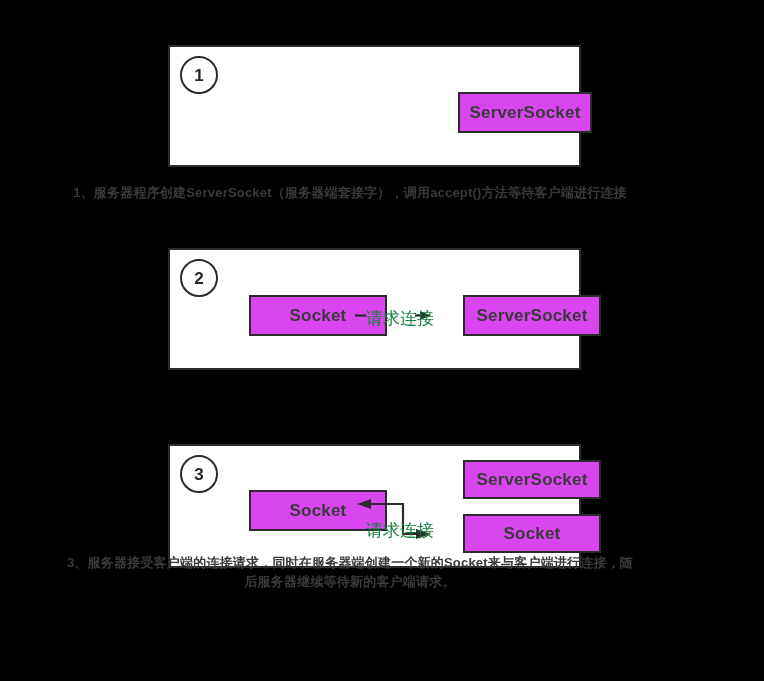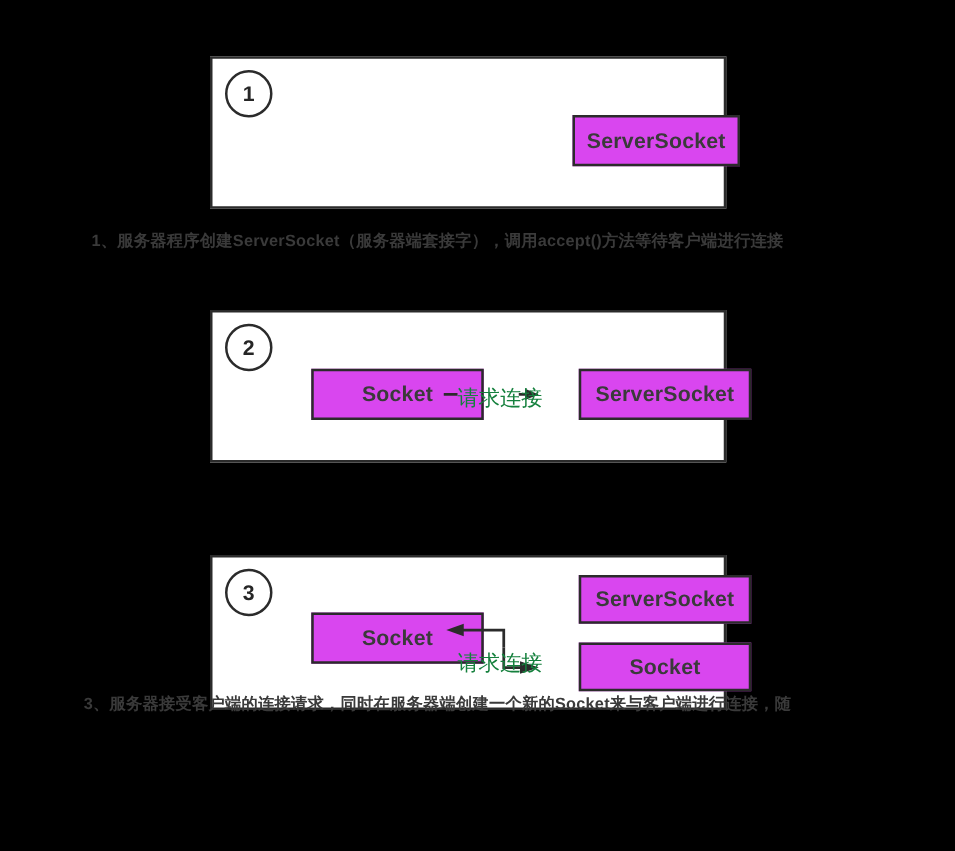--- a/index.html
+++ b/index.html
@@ -175,15 +175,16 @@
 
         <path d="M 233 72 L 233 88 L 247 88" fill="none" stroke="#2b2b2b" stroke-width="2.2" stroke-linejoin="miter"></path>
         <polygon points="246,83 261,88 246,93" fill="#2b2b2b"></polygon>
       </svg>
 
       <div class="arrow-label lbl3">请求连接</div>
     </div>
   </div>
   <div class="caption" id="cap3">
     <div>3、服务器接受客户端的连接请求，同时在服务器端创建一个新的Socket来与客户端进行连接，随</div>
+    <div>后服务器继续等待新的客户端请求。</div>
   </div>
 
 </div>
 
 </body></html>

